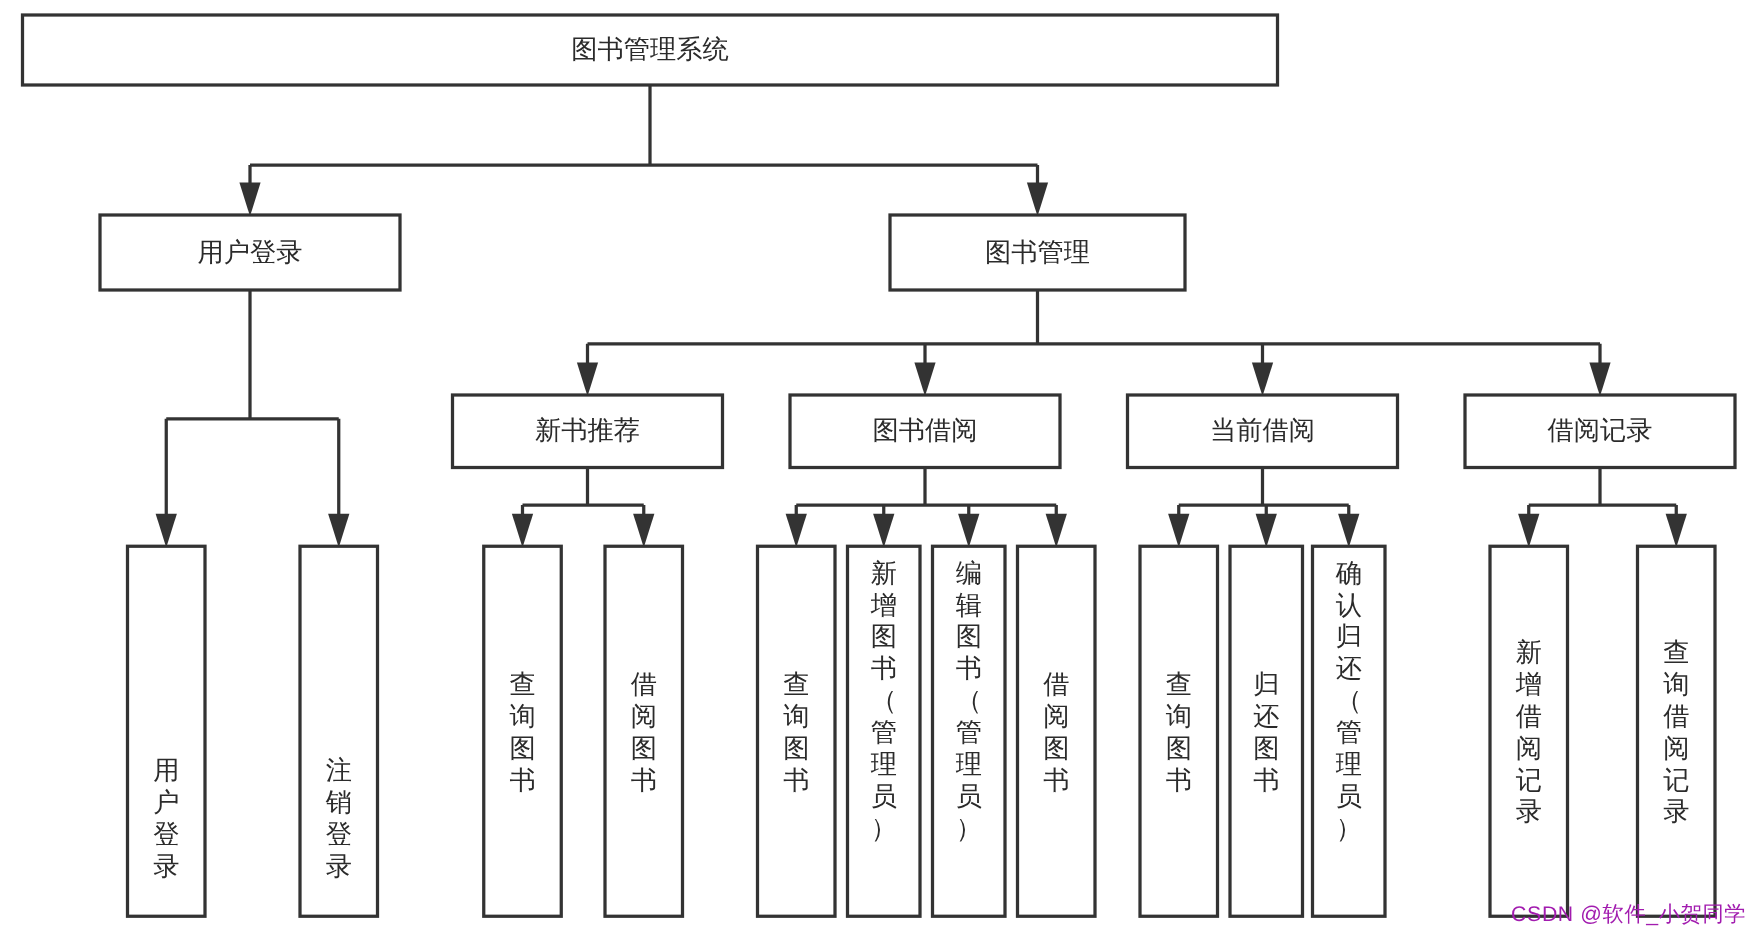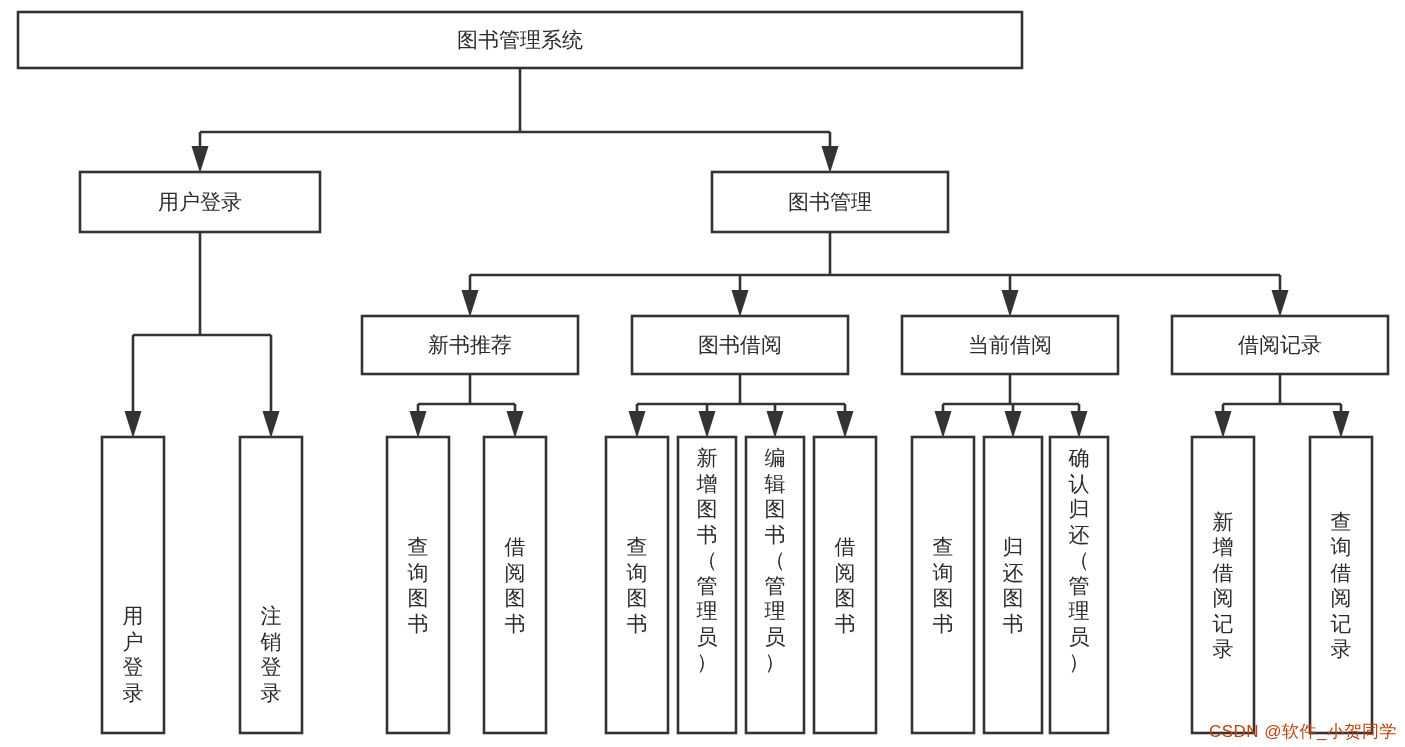--- a/index.html
+++ b/index.html
@@ -54,21 +54,21 @@
     font-size: 21px;
     fill: #2b2b2b;
     text-anchor: middle;
   }
   .watermark {
     position: absolute;
     right: 8px;
     bottom: 4px;
     font-family: "Liberation Sans", "DejaVu Sans", sans-serif;
     font-size: 17px;
-    color: #c2410c;
+    color: #a21caf;
     white-space: nowrap;
     letter-spacing: 0.5px;
   }
 </style>
 </head>
 <body>
 
 <div id="diagram-root">
   <svg class="diagram-canvas" viewBox="0 0 1405 747">
     <g id="connector-layer">

